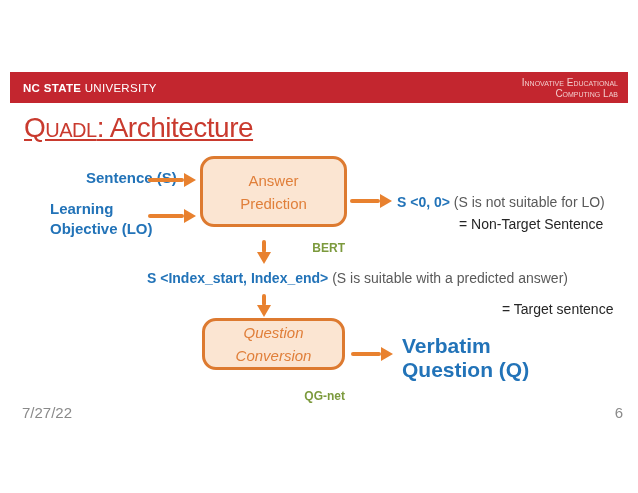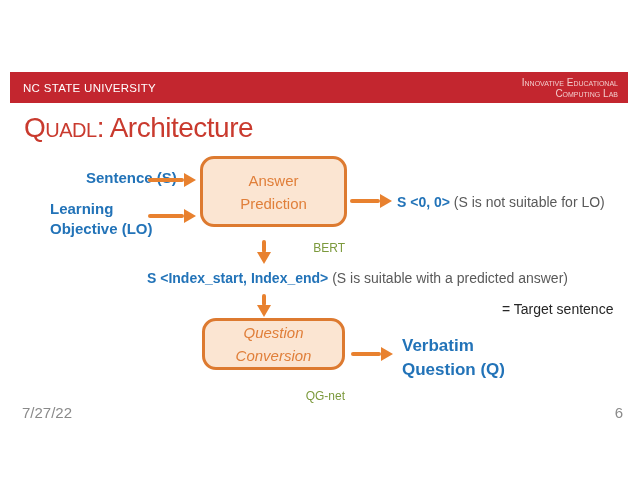--- a/index.html
+++ b/index.html
@@ -11,41 +11,41 @@
   *{margin:0;padding:0;box-sizing:border-box;}
   html,body{background:#ffffff;}
   body{font-family:"Liberation Sans",sans-serif;}
   #slide{position:relative;width:638px;height:493px;background:#ffffff;overflow:hidden;}
 
   
   .banner{position:absolute;left:10px;top:72px;width:618px;height:31px;
     background:var(--brand-red);display:flex;align-items:center;
     justify-content:space-between;padding:0 10px 0 13px;}
   .univ{color:#ffffff;font-size:11.5px;letter-spacing:.3px;white-space:nowrap;}
-  .univ .b{font-weight:normal;}
+  .univ .b{font-weight:bold;}
   .lab{color:var(--banner-text);font-variant:small-caps;font-size:10px;
     line-height:11px;text-align:right;white-space:pre-line;}
 
   
   .title{position:absolute;left:24px;top:112px;color:var(--title-red);
-    font-size:28px;letter-spacing:-.5px;white-space:nowrap;}
+    font-size:28px;letter-spacing:-.5px;white-space:nowrap;text-decoration:underline;}
   .title .sc{font-variant:small-caps;}
 
   
   .blue-label{position:absolute;color:var(--accent-blue);font-weight:bold;
     font-size:15px;line-height:20px;white-space:pre-line;}
 
   
   .process-box{position:absolute;border:3px solid var(--box-border);
     border-radius:14px;background:var(--box-fill);display:flex;
     align-items:center;justify-content:center;text-align:center;
     color:var(--box-text);font-size:15px;line-height:23px;white-space:pre-line;}
 
   
-  .engine{position:absolute;color:var(--engine-green);font-weight:normal;
+  .engine{position:absolute;color:var(--engine-green);font-weight:bold;
     font-size:12px;width:85px;text-align:right;}
 
   
   .arrow-r{position:absolute;height:4px;background:var(--accent-orange);border-radius:2px;}
   .arrow-r::after{content:"";position:absolute;right:-12px;top:-5px;width:0;height:0;
     border-left:12px solid var(--accent-orange);
     border-top:7px solid transparent;border-bottom:7px solid transparent;}
   .arrow-d{position:absolute;width:4px;background:var(--accent-orange);border-radius:2px;}
   .arrow-d::after{content:"";position:absolute;bottom:-11px;left:-5px;width:0;height:0;
     border-top:12px solid var(--accent-orange);
@@ -86,33 +86,34 @@
   <div class="arrow-r" style="left:148px;top:214px;width:36px;"></div>
 
   <div class="process-box" style="left:200px;top:156px;width:147px;height:71px;">Answer
 Prediction</div>
   <div class="engine" style="left:260px;top:241px;">BERT</div>
 
   <div class="arrow-r" style="left:350px;top:199px;width:30px;"></div>
   <div class="output-line" style="left:397px;top:194px;">
     <span class="code">S &lt;0, 0&gt;</span><span class="desc"> (S is not suitable for LO)</span>
   </div>
+  <div class="note" style="left:459px;top:216px;">= Non-Target Sentence</div>
 
   <div class="arrow-d" style="left:262px;top:240px;height:13px;"></div>
   <div class="output-line" style="left:147px;top:270px;">
     <span class="code">S &lt;Index_start, Index_end&gt;</span><span class="desc"> (S is suitable with a predicted answer)</span>
   </div>
   <div class="note" style="left:473px;top:301px;margin-left:29px;">= Target sentence</div>
 
   <div class="arrow-d" style="left:262px;top:294px;height:12px;"></div>
 
   <div class="process-box" style="left:202px;top:318px;width:143px;height:52px;font-style:italic;">Question
 Conversion</div>
   <div class="engine" style="left:260px;top:389px;">QG-net</div>
 
   <div class="arrow-r" style="left:351px;top:352px;width:30px;"></div>
-  <div class="blue-label" style="left:402px;top:334px;line-height:24px;font-size:17px;">Verbatim
+  <div class="blue-label" style="left:402px;top:334px;line-height:24px;font-size:21px;">Verbatim
 Question (Q)</div>
 
   <div class="footer-text" style="left:22px;top:404px;">7/27/22</div>
   <div class="footer-text" style="right:15px;top:404px;">6</div>
 
 </div>
 
 </body></html>

